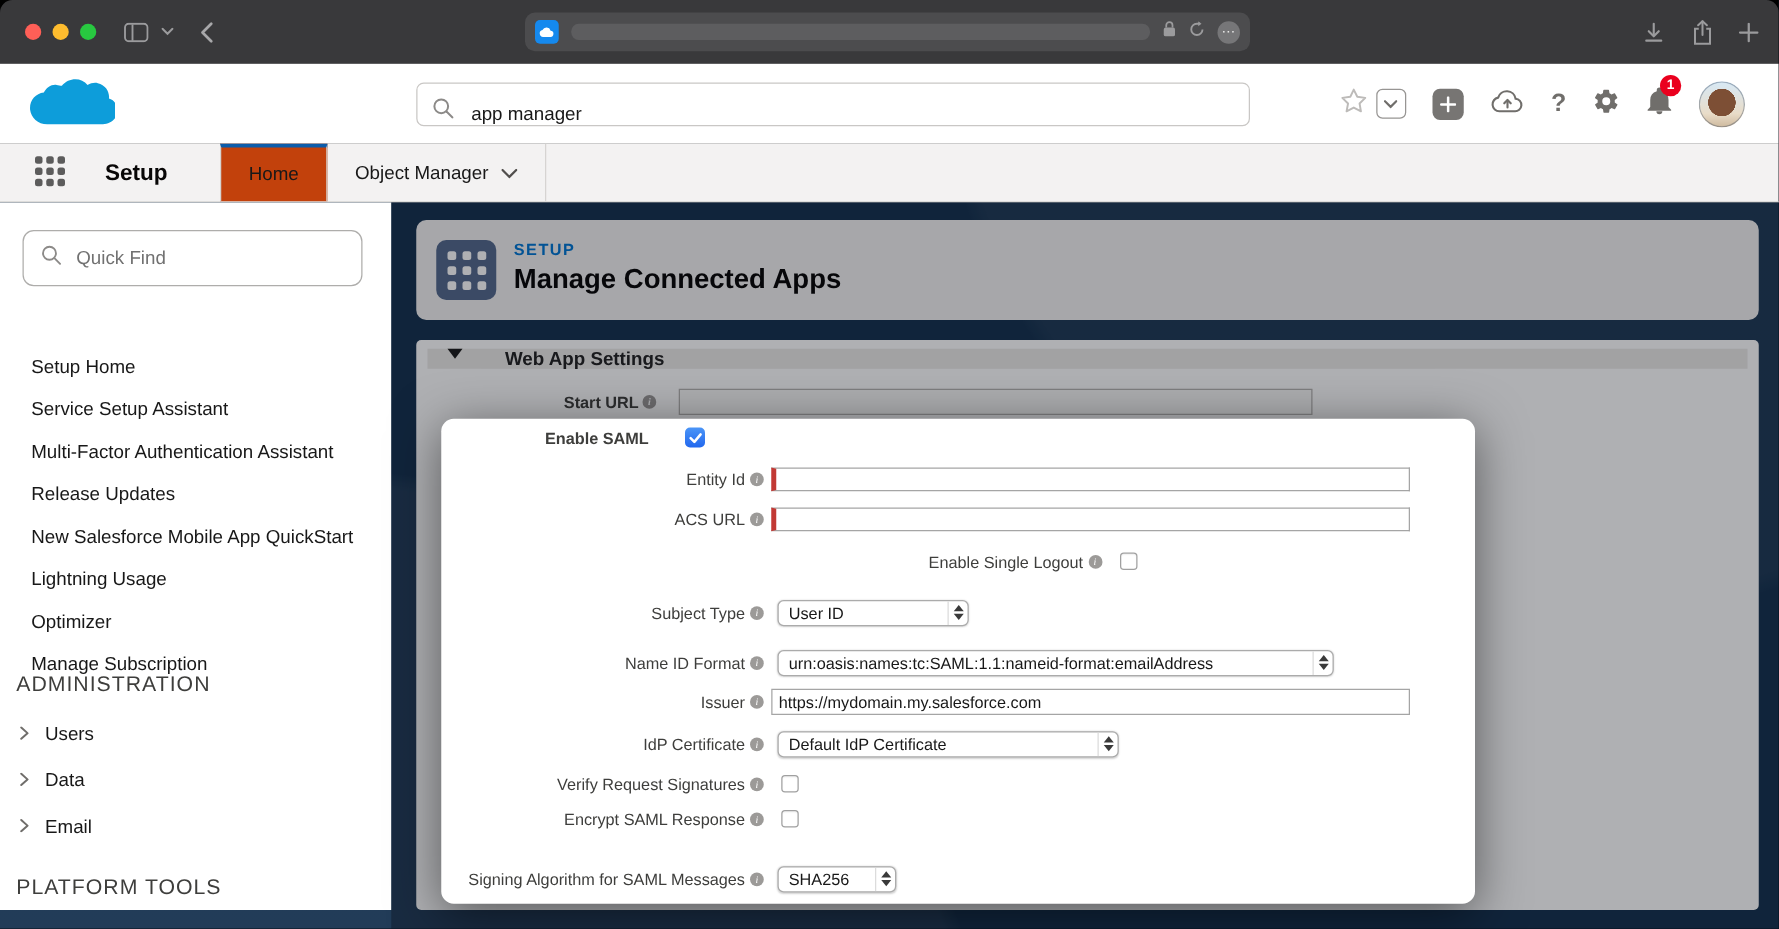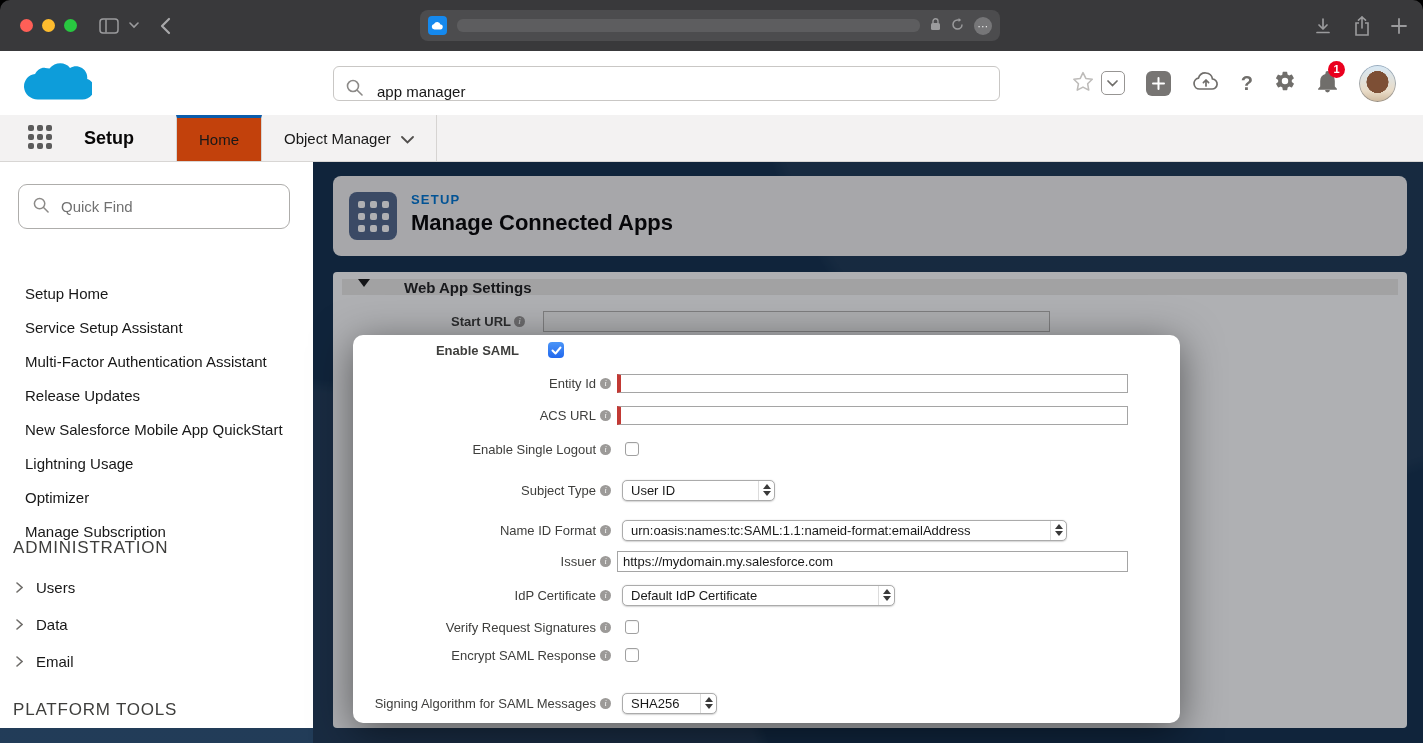--- a/index.html
+++ b/index.html
@@ -354,21 +354,21 @@
     </div>
 
     <div class="prow" style="top:69px;">
       <div class="plabel">
           <span>ACS URL</span>
           <span class="info">i</span>
         </div>
       <input class="pinput req" value="" style="">
     </div>
 
-    <div class="prow" style="top:103px;">
+    <div class="prow" style="top:103px;justify-content:center;">
       <div class="plabel">
           <span>Enable Single Logout</span>
           <span class="info">i</span>
         </div>
       <div class="cbx unchecked" style="margin-left:14px;"></div>
     </div>
 
     <div class="prow" style="top:144px;">
       <div class="plabel">
           <span>Subject Type</span>

